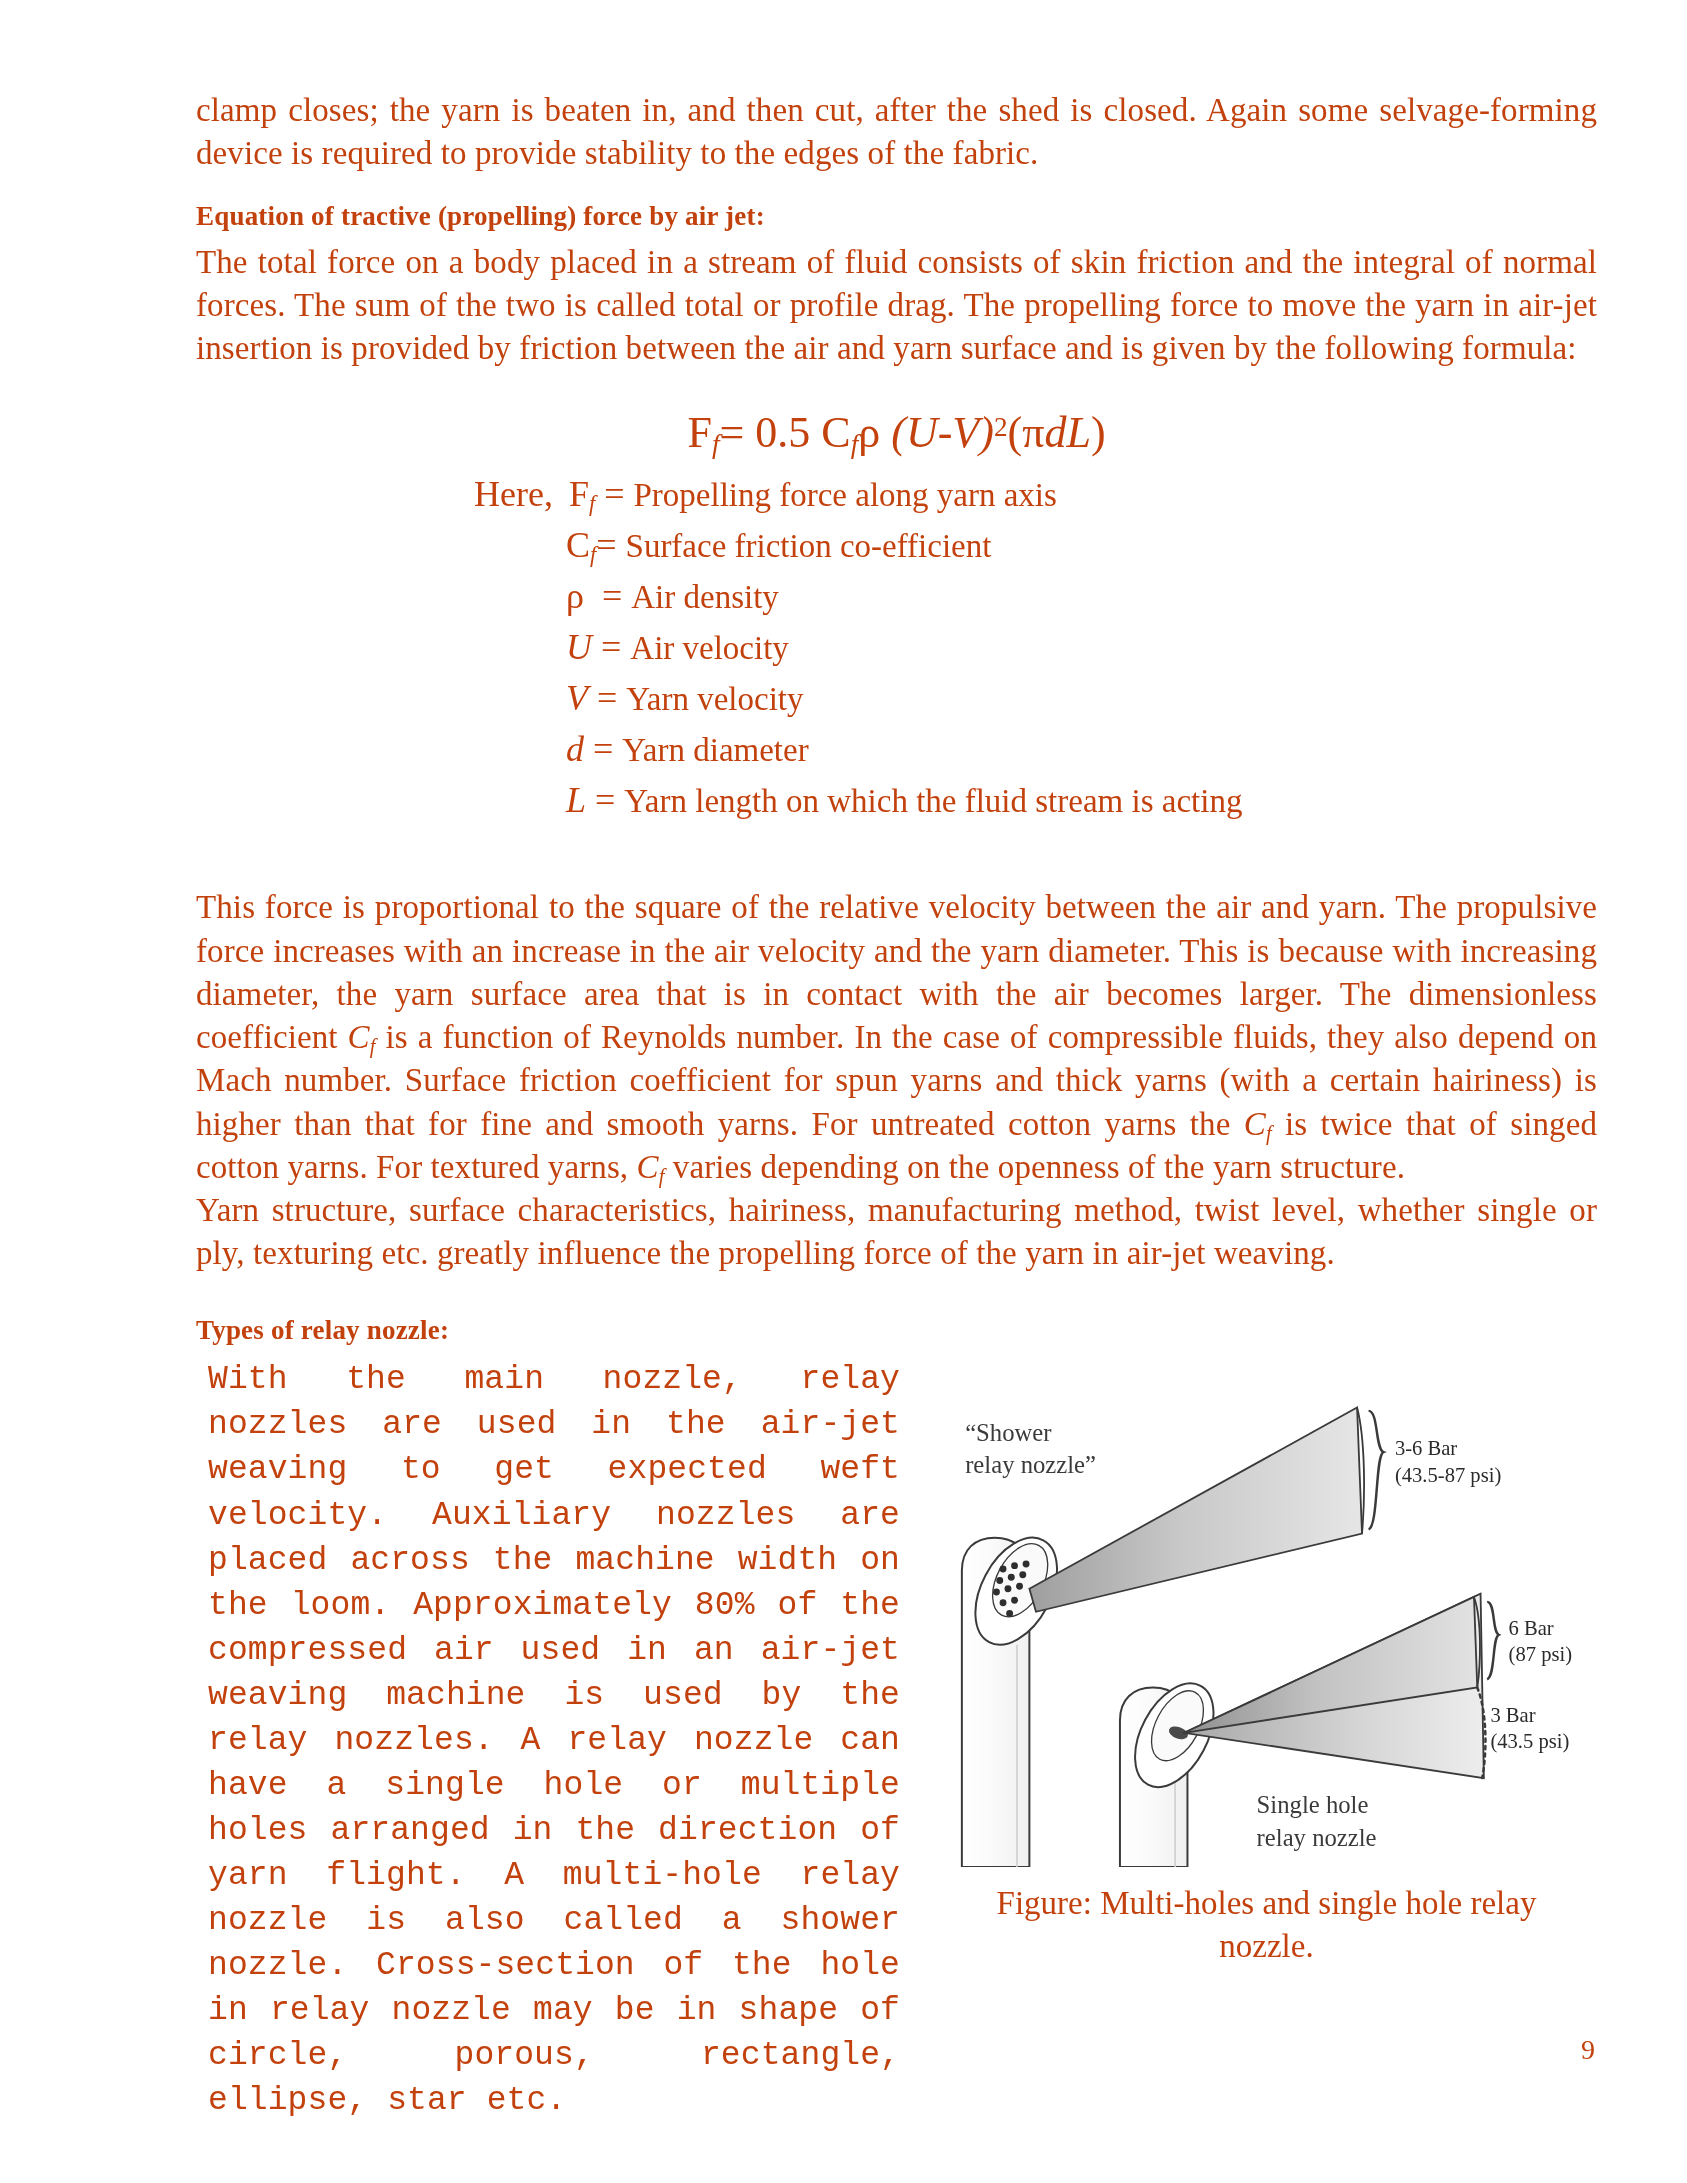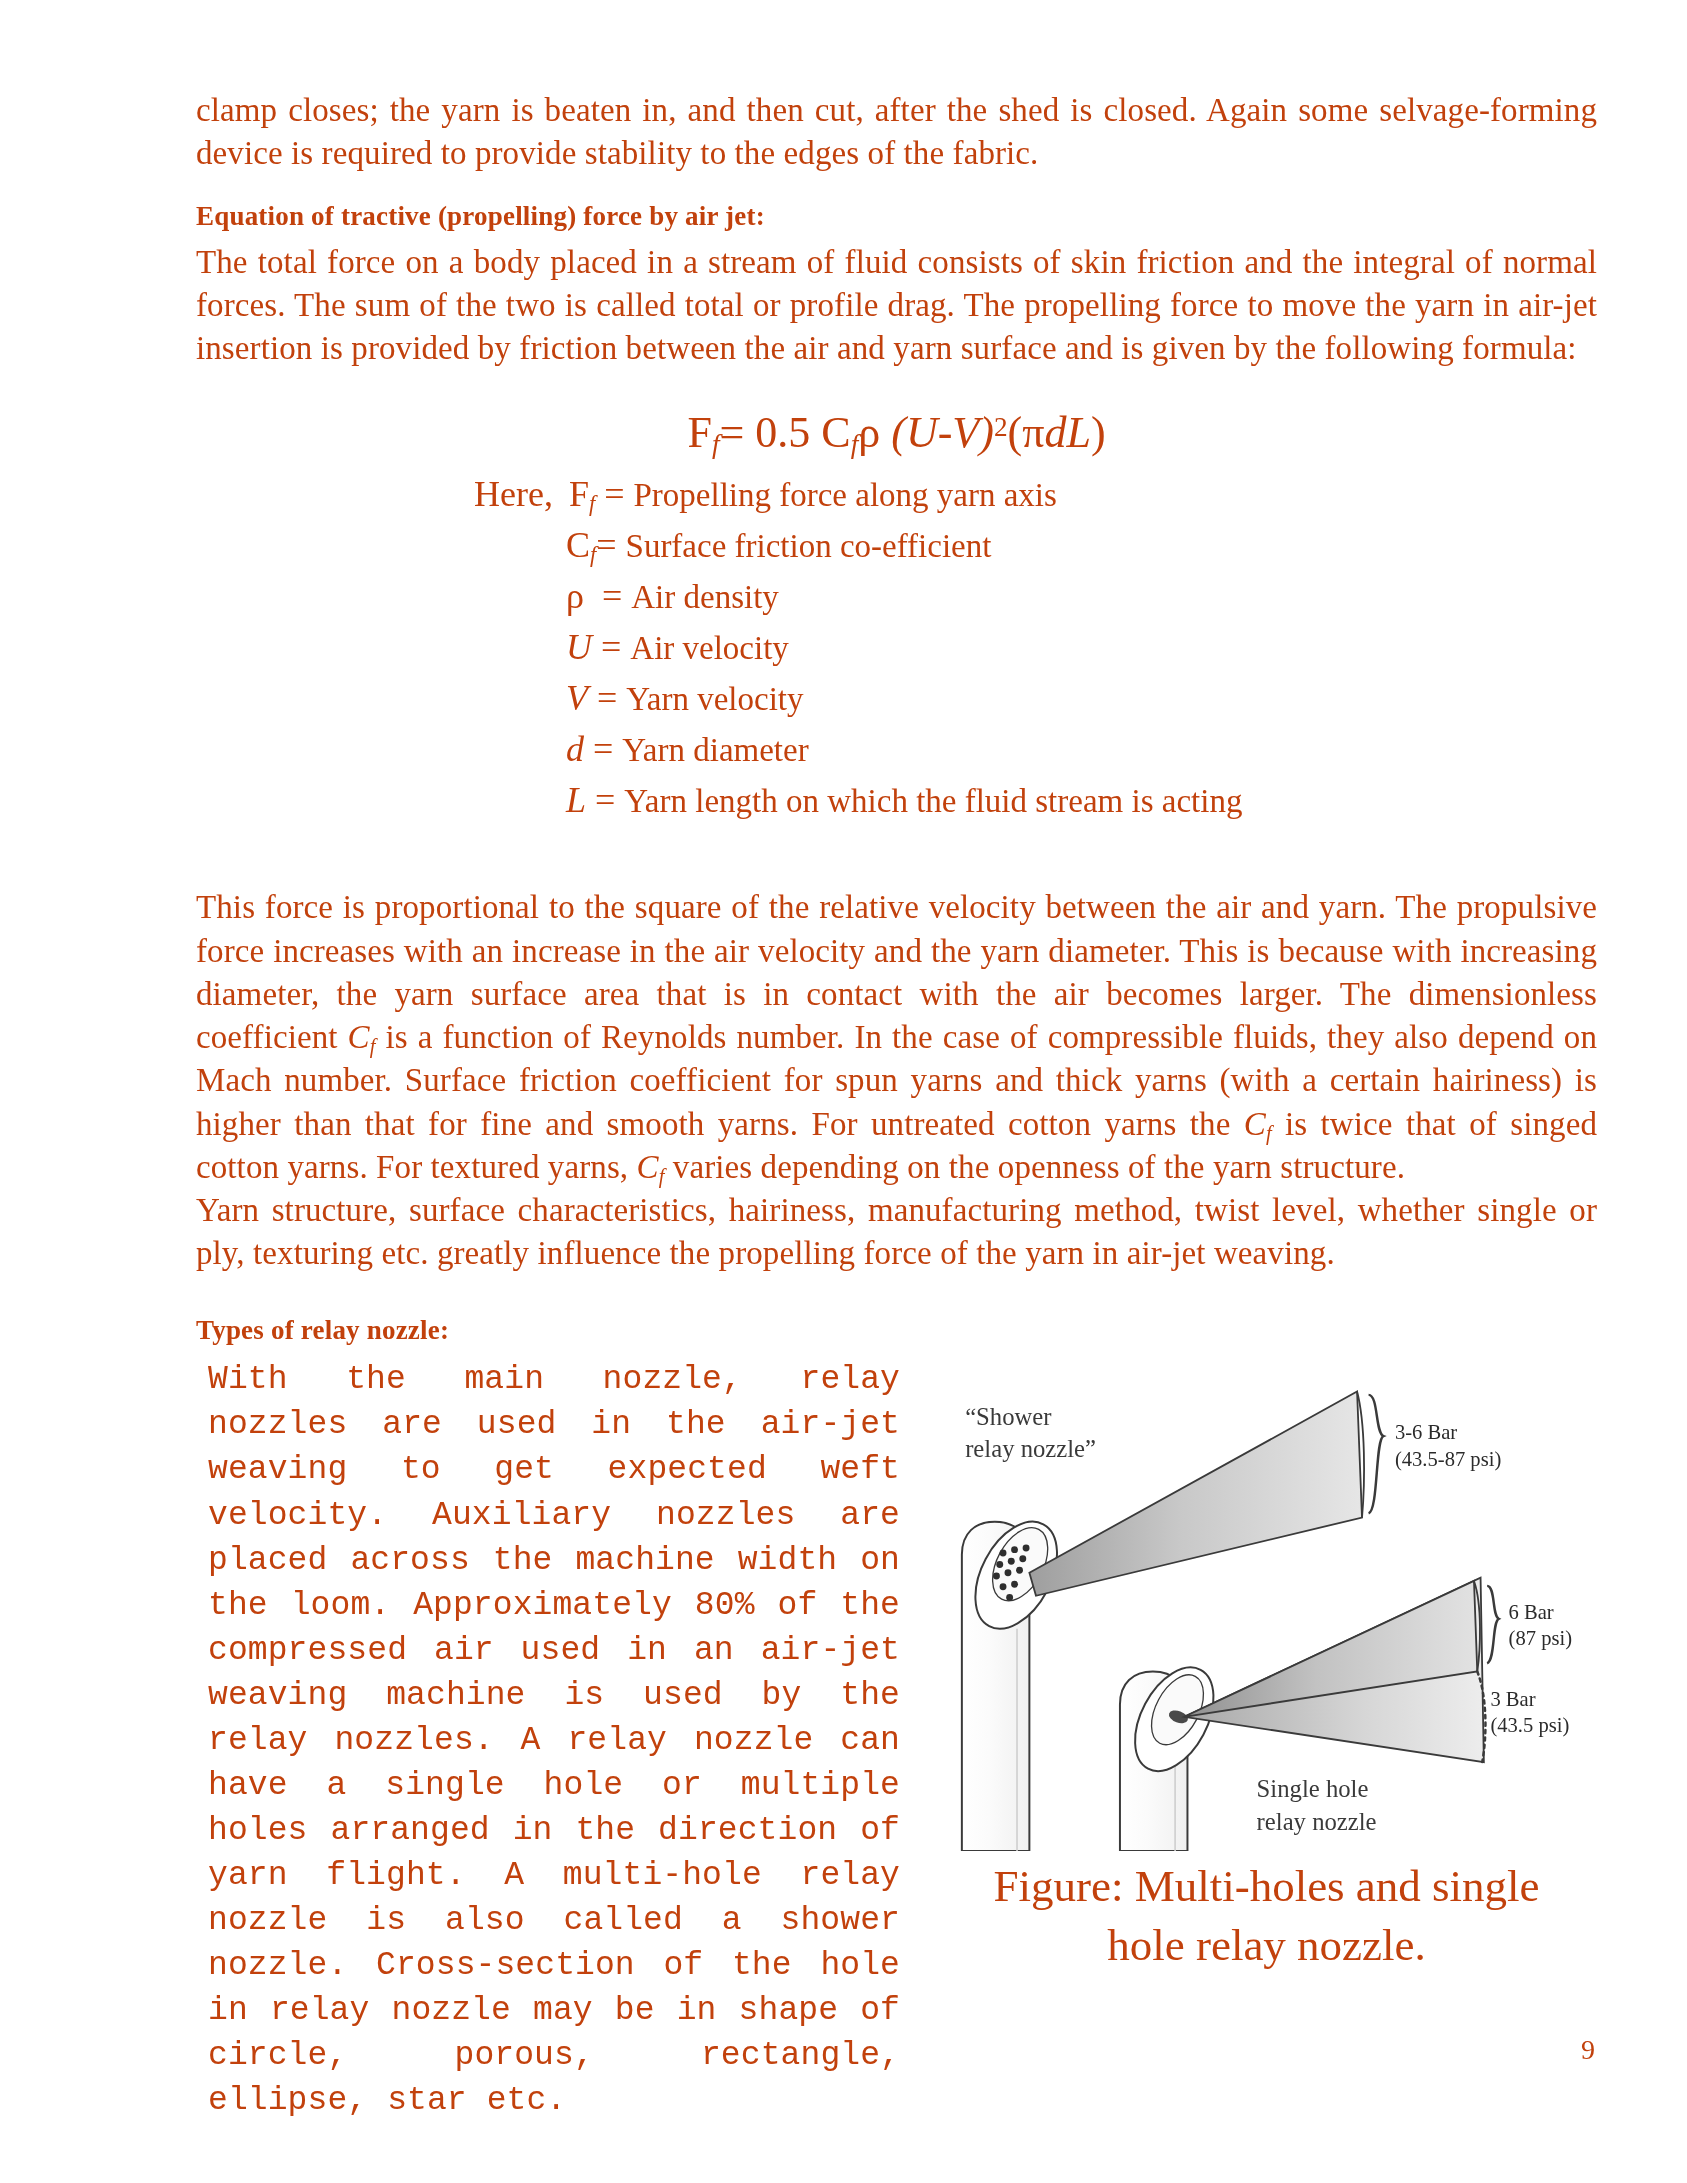--- a/index.html
+++ b/index.html
@@ -91,33 +91,33 @@
     font-family: Liberation Mono, monospace;
   }
   .left-col p.body {
     font-size: 33px;
     line-height: 1.365;
     text-align: justify;
   }
   .right-col {
     position: absolute;
     left: 741px;
-    top: 0;
+    top: 16px;
     width: 659px;
   }
   .figure-box {
     position: relative;
     width: 659px;
     height: 494px;
   }
   .figure-box svg { display: block; }
   .fig-caption {
-    margin-top: 6px;
+    margin-top: 15px;
     text-align: center;
-    font-size: 45px;
+    font-size: 33px;
     line-height: 1.3;
     padding: 0 33px;
   }
 
   .page-number {
     position: absolute;
     right: 92px;
     bottom: 119px;
     font-size: 28px;
     line-height: 1;

